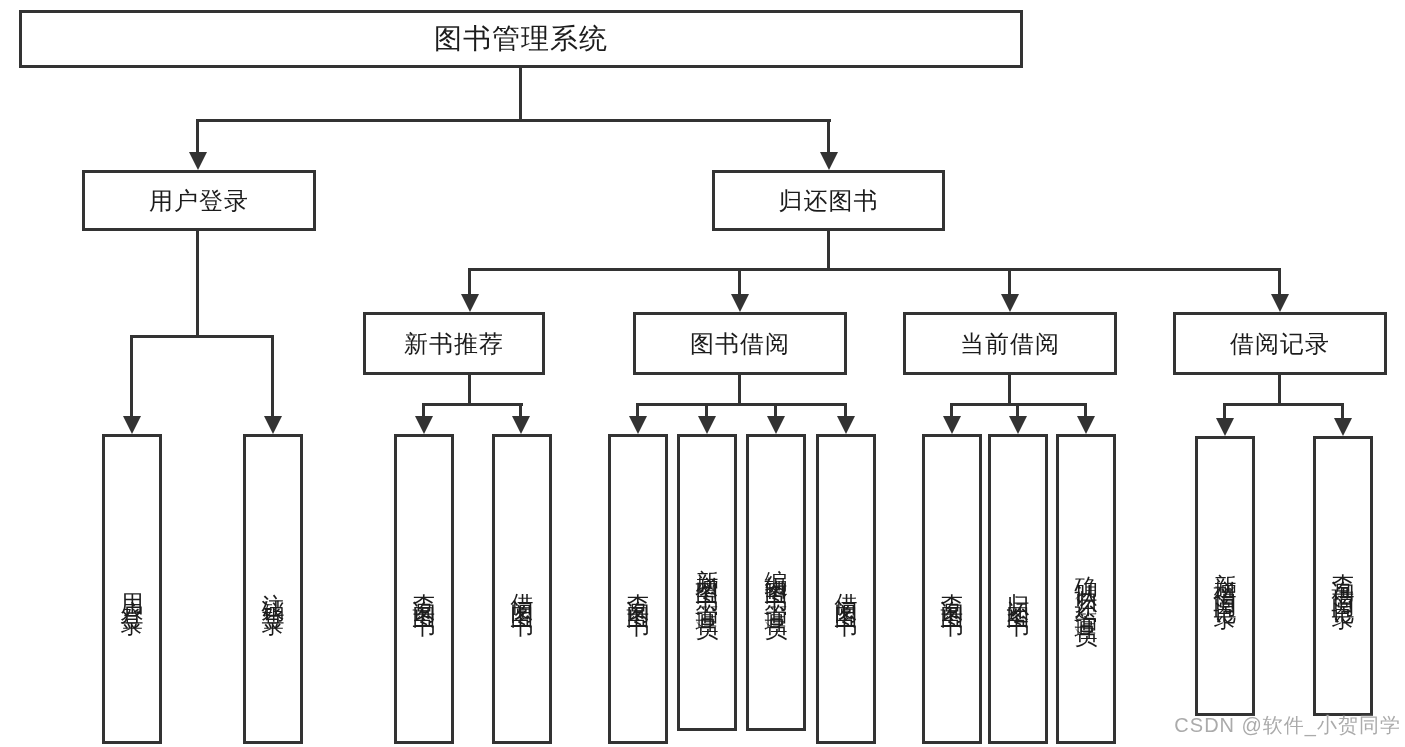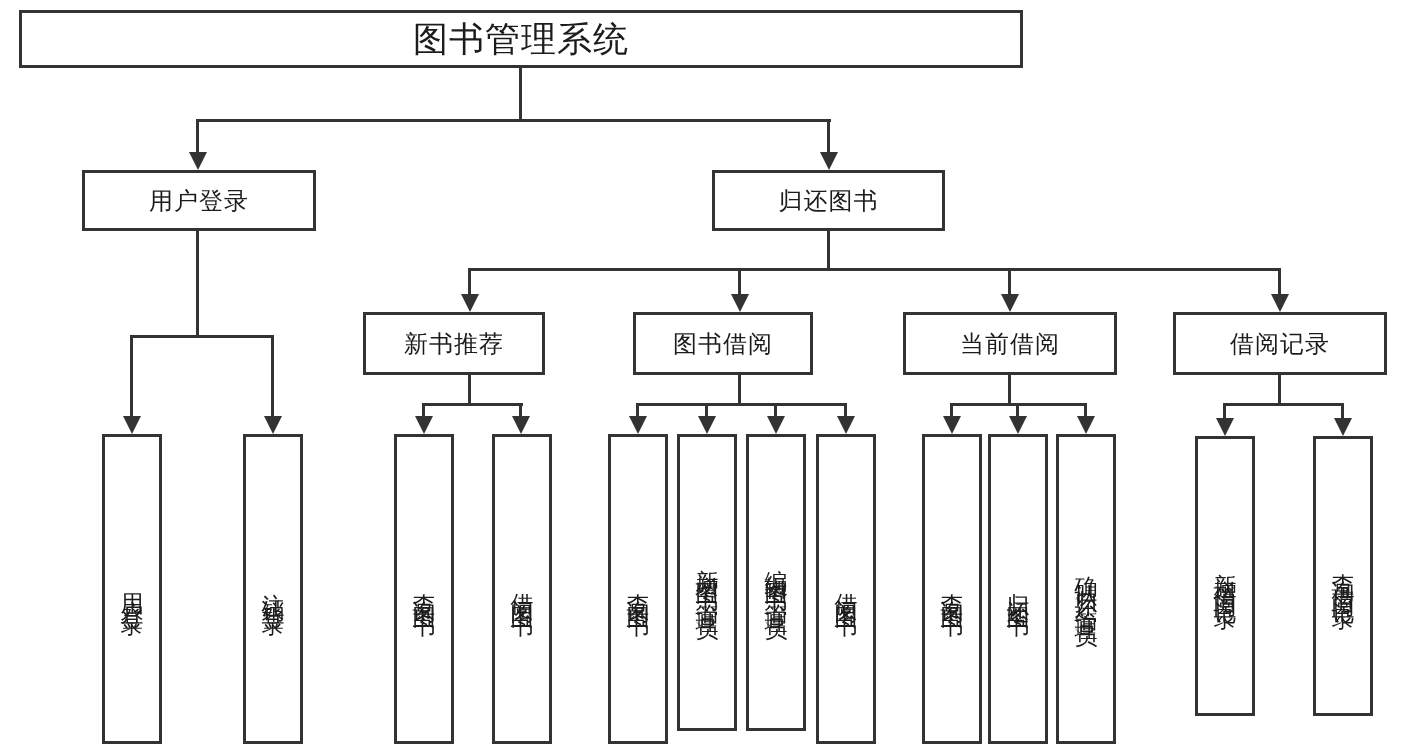--- a/index.html
+++ b/index.html
@@ -22,21 +22,21 @@
     border:3px solid var(--line);
     background:#fff;
     display:flex;
     align-items:center;
     justify-content:center;
     color:var(--text);
     font-size:24px;
     letter-spacing:1px;
     white-space:nowrap;
   }
-  .box.root-box{font-size:35px;}
+  .box.root-box{font-size:28px;}
   .vbox{
     position:absolute;
     box-sizing:border-box;
     border:3px solid var(--line);
     background:#fff;
     display:flex;
     align-items:center;
     justify-content:center;
     color:var(--text);
   }
@@ -106,21 +106,21 @@
   <div class="vline" style="left:1008px;top:268px;height:28px;"></div>
   <div class="vline" style="left:1278px;top:268px;height:28px;"></div>
   <div class="arrow" style="left:461px;top:294px;"></div>
   <div class="arrow" style="left:731px;top:294px;"></div>
   <div class="arrow" style="left:1001px;top:294px;"></div>
   <div class="arrow" style="left:1271px;top:294px;"></div>
 
   <div class="box" style="left:363px;top:312px;width:182px;height:63px;">
     <span>新书推荐</span>
   </div>
-  <div class="box" style="left:633px;top:312px;width:180px;height:63px;">
+  <div class="box" style="left:633px;top:312px;width:214px;height:63px;">
     <span>图书借阅</span>
   </div>
   <div class="box" style="left:903px;top:312px;width:214px;height:63px;">
     <span>当前借阅</span>
   </div>
   <div class="box" style="left:1173px;top:312px;width:214px;height:63px;">
     <span>借阅记录</span>
   </div>
 
   <div class="vline" style="left:468px;top:375px;height:28px;"></div>
@@ -194,14 +194,15 @@
     <span>确认归还（管理员）</span>
   </div>
 
   <div class="vbox" style="left:1195px;top:436px;width:60px;height:280px;">
     <span>新增借阅记录</span>
   </div>
   <div class="vbox" style="left:1313px;top:436px;width:60px;height:280px;">
     <span>查询借阅记录</span>
   </div>
 
+  <div class="watermark">CSDN @软件_小贺同学</div>
 
 </div>
 
 </body></html>

